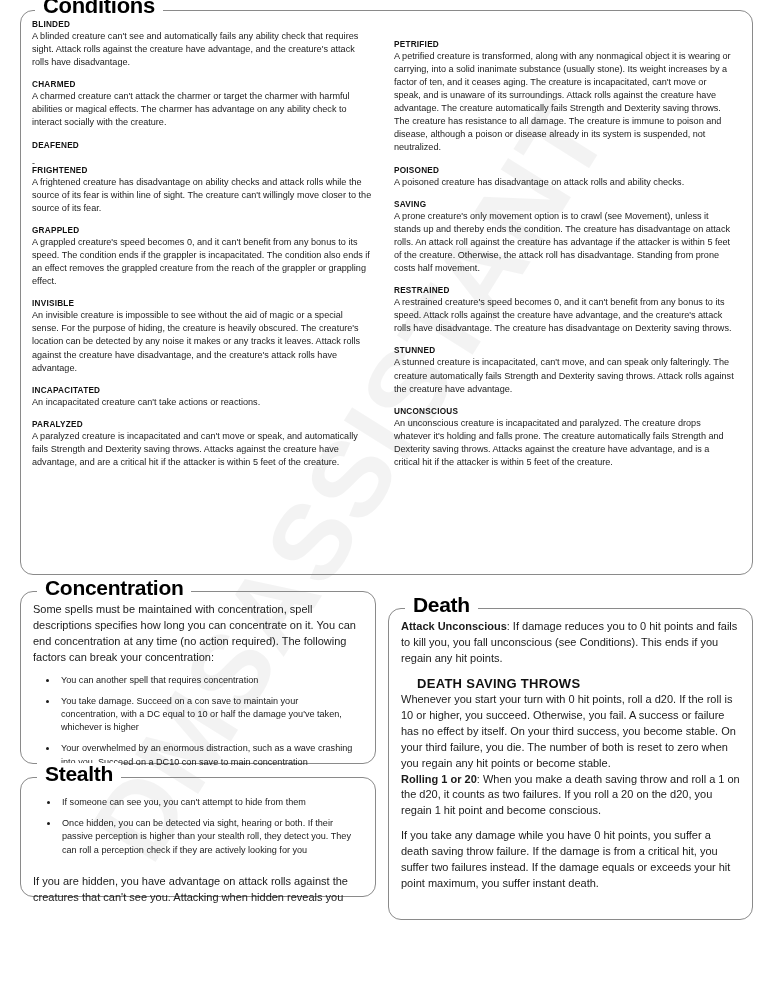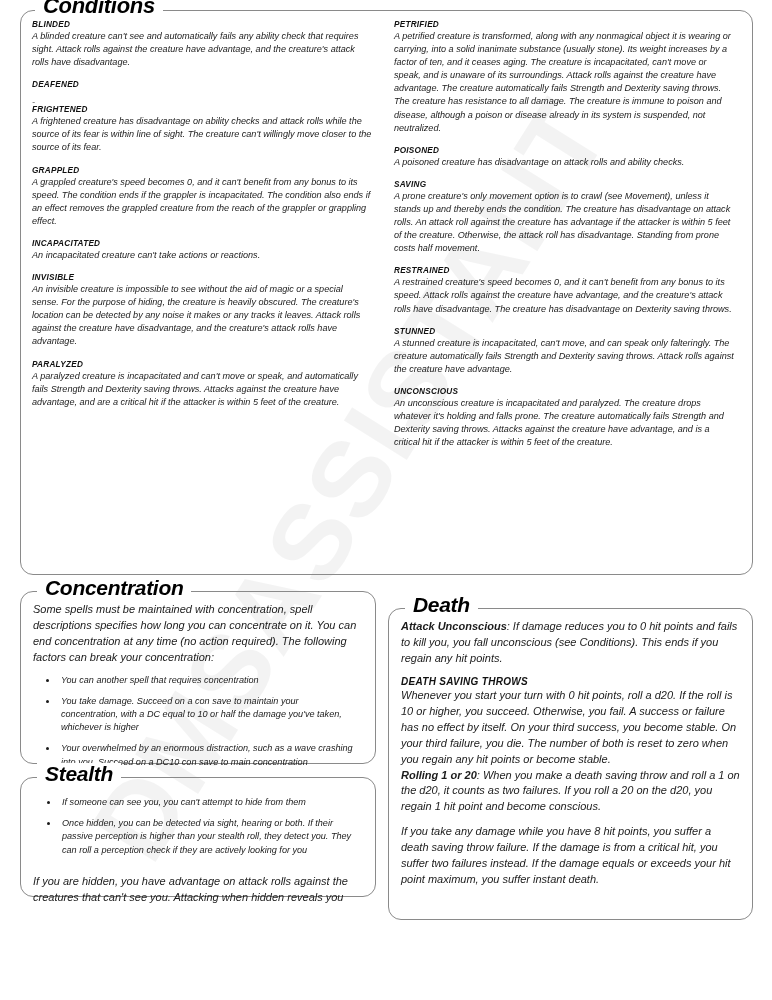--- a/index.html
+++ b/index.html
@@ -42,21 +42,20 @@
   }
 
   
   .page {
     position: relative;
     z-index: 1;
     width: 772px;
     height: 752px;
     box-sizing: border-box;
     padding: 16px;
-    font-style: italic;
   }
 
   
   .panel {
     position: absolute;
     box-sizing: border-box;
     border: 1px solid #8a8a8a;
     border-radius: 13px;
     background: transparent;
   }
@@ -104,20 +103,21 @@
     left: 388px;
     top: 608px;
     width: 365px;
     height: 312px;
   }
 
   
   .cond-columns {
     display: flex;
     gap: 22px;
+    align-items: flex-end;
   }
   .cond-col {
     width: 340px;
     flex: 0 0 340px;
   }
 
   .entry { margin-bottom: 11px; }
   .entry:last-child { margin-bottom: 0; }
   .entry-title {
     font-size: 8.2px;
@@ -145,24 +145,24 @@
   .para {
     font-size: 11px;
     line-height: 1.45;
     margin: 0;
     color: #1b1b1b;
   }
   .para + .para { margin-top: 0; }
   .spacer { height: 9px; }
 
   .sub-head {
-    font-size: 10px;
+    font-size: 13px;
     font-weight: bold;
     letter-spacing: 0.3px;
-    margin: 0 0 1px 0;
+    margin: 0 0 1px 16px;
     color: #111111;
   }
   .lead { font-weight: bold; }
 
   ul.bullets {
     margin: 0;
     padding-left: 17px;
     list-style: disc;
   }
   ul.bullets li {
@@ -187,38 +187,42 @@
     <div class="panel-title">Conditions</div>
     <div class="panel-body">
       <div class="cond-columns">
 
         <div class="cond-col">
           <div class="entry">
             <p class="entry-title">BLINDED</p>
             <p class="entry-text">A blinded creature can't see and automatically fails any ability check that requires sight. Attack rolls against the creature have advantage, and the creature's attack rolls have disadvantage.</p>
           </div>
           <div class="entry">
+            <p class="entry-title">CHARMED</p>
+            <p class="entry-text">A charmed creature can't attack the charmer or target the charmer with harmful abilities or magical effects. The charmer has advantage on any ability check to interact socially with the creature.</p>
+          </div>
+          <div class="entry">
             <p class="entry-title">DEAFENED</p>
           </div>
           <p class="stray">-</p>
           <div class="entry">
             <p class="entry-title">FRIGHTENED</p>
             <p class="entry-text">A frightened creature has disadvantage on ability checks and attack rolls while the source of its fear is within line of sight. The creature can't willingly move closer to the source of its fear.</p>
           </div>
           <div class="entry">
             <p class="entry-title">GRAPPLED</p>
             <p class="entry-text">A grappled creature's speed becomes 0, and it can't benefit from any bonus to its speed. The condition ends if the grappler is incapacitated. The condition also ends if an effect removes the grappled creature from the reach of the grappler or grappling effect.</p>
           </div>
           <div class="entry">
+            <p class="entry-title">INVISIBLE</p>
+            <p class="entry-text">An invisible creature is impossible to see without the aid of magic or a special sense. For the purpose of hiding, the creature is heavily obscured. The creature's location can be detected by any noise it makes or any tracks it leaves. Attack rolls against the creature have disadvantage, and the creature's attack rolls have advantage.</p>
+          </div>
+          <div class="entry">
             <p class="entry-title">INCAPACITATED</p>
             <p class="entry-text">An incapacitated creature can't take actions or reactions.</p>
-          </div>
-          <div class="entry">
-            <p class="entry-title">INVISIBLE</p>
-            <p class="entry-text">An invisible creature is impossible to see without the aid of magic or a special sense. For the purpose of hiding, the creature is heavily obscured. The creature's location can be detected by any noise it makes or any tracks it leaves. Attack rolls against the creature have disadvantage, and the creature's attack rolls have advantage.</p>
           </div>
           <div class="entry">
             <p class="entry-title">PARALYZED</p>
             <p class="entry-text">A paralyzed creature is incapacitated and can't move or speak, and automatically fails Strength and Dexterity saving throws. Attacks against the creature have advantage, and are a critical hit if the attacker is within 5 feet of the creature.</p>
           </div>
         </div>
 
         <div class="cond-col">
           <div class="entry">
             <p class="entry-title">PETRIFIED</p>
@@ -280,17 +284,17 @@
       <p class="para"><span class="lead">Attack Unconscious</span><span>: If damage reduces you to 0 hit points and fails to kill you, you fall unconscious (see Conditions). This ends if you regain any hit points.</span></p>
 
       <div class="spacer"></div>
 
       <p class="sub-head">DEATH SAVING THROWS</p>
       <p class="para">Whenever you start your turn with 0 hit points, roll a d20. If the roll is 10 or higher, you succeed. Otherwise, you fail. A success or failure has no effect by itself. On your third success, you become stable. On your third failure, you die. The number of both is reset to zero when you regain any hit points or become stable.</p>
       <p class="para"><span class="lead">Rolling 1 or 20</span><span>: When you make a death saving throw and roll a 1 on the d20, it counts as two failures. If you roll a 20 on the d20, you regain 1 hit point and become conscious.</span></p>
 
       <div class="spacer"></div>
 
-      <p class="para">If you take any damage while you have 8 hit points, you suffer a death saving throw failure. If the damage is from a critical hit, you suffer two failures instead. If the damage equals or exceeds your hit point maximum, you suffer instant death.</p>
+      <p class="para">If you take any damage while you have 0 hit points, you suffer a death saving throw failure. If the damage is from a critical hit, you suffer two failures instead. If the damage equals or exceeds your hit point maximum, you suffer instant death.</p>
     </div>
   </section>
 
 </div>
 
 </body></html>

